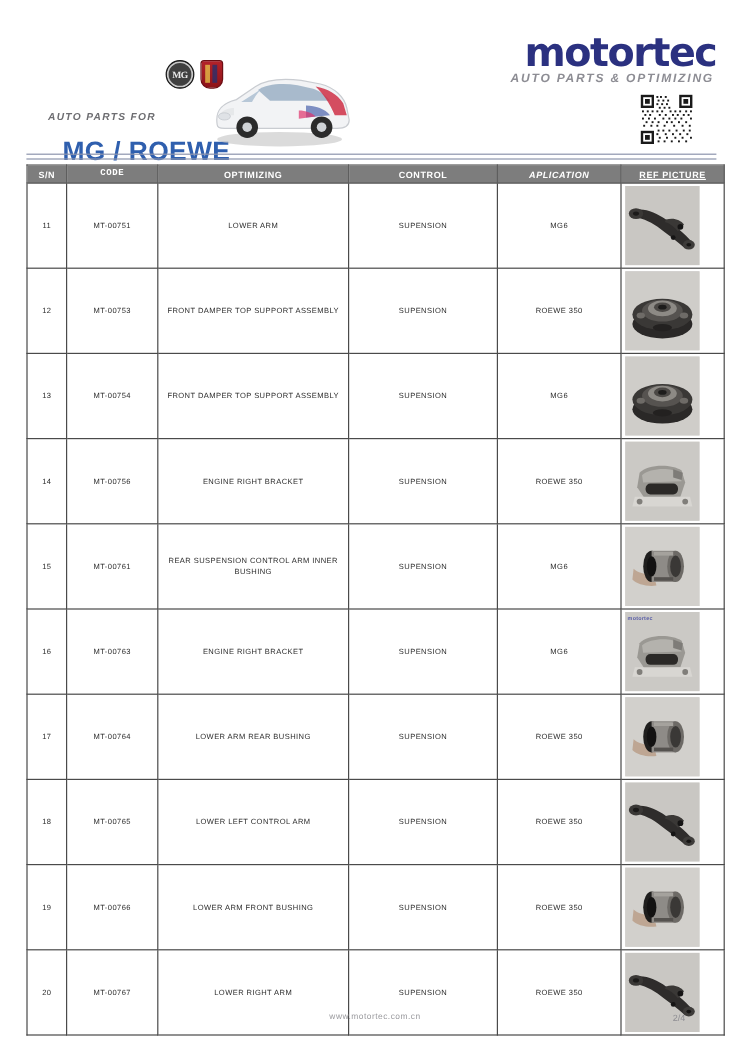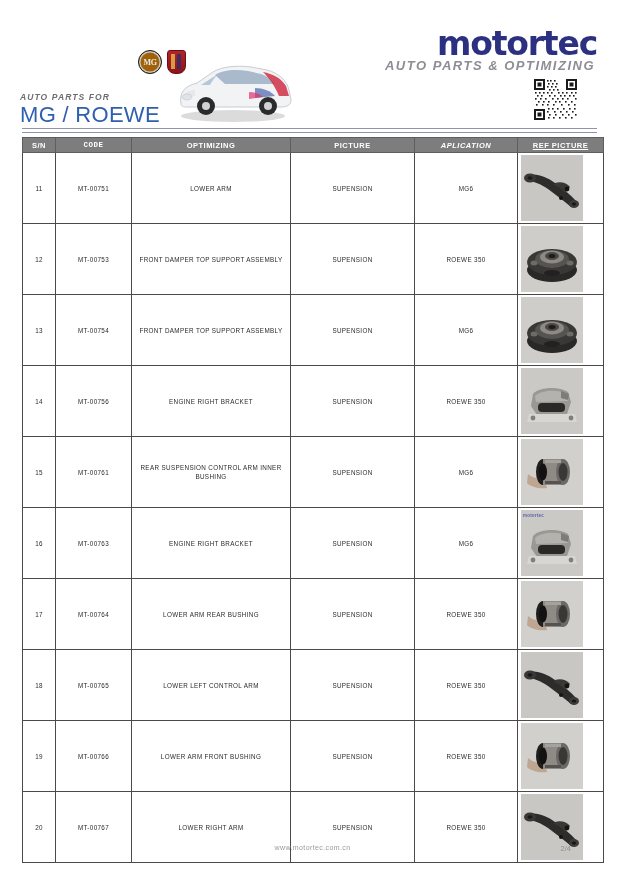--- a/index.html
+++ b/index.html
@@ -28,56 +28,56 @@
   .header {
     position: absolute;
     left: 0;
     top: 0;
     width: 625px;
     height: 132px;
   }
 
   .brand-block {
     position: absolute;
-    left: 20px;
+    left: 40px;
     top: 92px;
   }
   .brand-kicker {
     font-size: 8.5px;
     font-weight: bold;
     font-style: italic;
     letter-spacing: 1.1px;
     color: #6e6e72;
     margin: 0 0 1px 0;
     line-height: 10px;
   }
   .brand-title {
     font-size: 22px;
-    font-weight: normal;
+    font-weight: bold;
     letter-spacing: 0.3px;
     color: #2f5fae;
     line-height: 24px;
-    margin: 0;
+    margin: 12px;
     white-space: nowrap;
   }
 
   
   .badges {
     position: absolute;
     left: 138px;
     top: 50px;
     display: flex;
     align-items: center;
     gap: 5px;
   }
   .mg-badge {
     width: 22px;
     height: 22px;
     border-radius: 50%;
-    background: #a16207;
+    background: #404040;
     border: 1.5px solid #1a1a1a;
     display: flex;
     align-items: center;
     justify-content: center;
     box-shadow: inset 0 0 0 1.5px #c8c8c8;
   }
   .mg-badge span {
     color: #e8e8e8;
     font-size: 8px;
     font-weight: bold;
@@ -129,21 +129,21 @@
   .logo-word {
     font-size: 33px;
     line-height: 33px;
     font-weight: bold;
     color: #2b3180;
     letter-spacing: -1.2px;
     margin: 0;
     font-family: "DejaVu Sans", sans-serif;
   }
   .logo-tag {
-    font-size: 13px;
+    font-size: 10px;
     font-style: italic;
     font-weight: bold;
     letter-spacing: 1.5px;
     color: #8d8d94;
     margin: 1px 2px 0 0;
     line-height: 9px;
   }
 
   .qr {
     position: absolute;
@@ -394,21 +394,21 @@
     <div class="rule"></div>
   </div>
 
   <div class="table-wrap">
     <table class="parts">
       <thead>
         <tr>
           <th class="c-sn">S/N</th>
           <th class="c-code">CODE</th>
           <th class="c-desc">OPTIMIZING</th>
-          <th class="c-cat">PICTURE</th>
+          <th class="c-cat">CONTROL</th>
           <th class="c-app">APLICATION</th>
           <th class="c-pic">REF PICTURE</th>
         </tr>
       </thead>
       <tbody id="parts-body">
           <tr>
             <td class="c-sn">11</td>
             <td class="c-code">MT-00751</td>
             <td class="c-desc">LOWER ARM</td>
             <td class="c-cat">SUPENSION</td>

